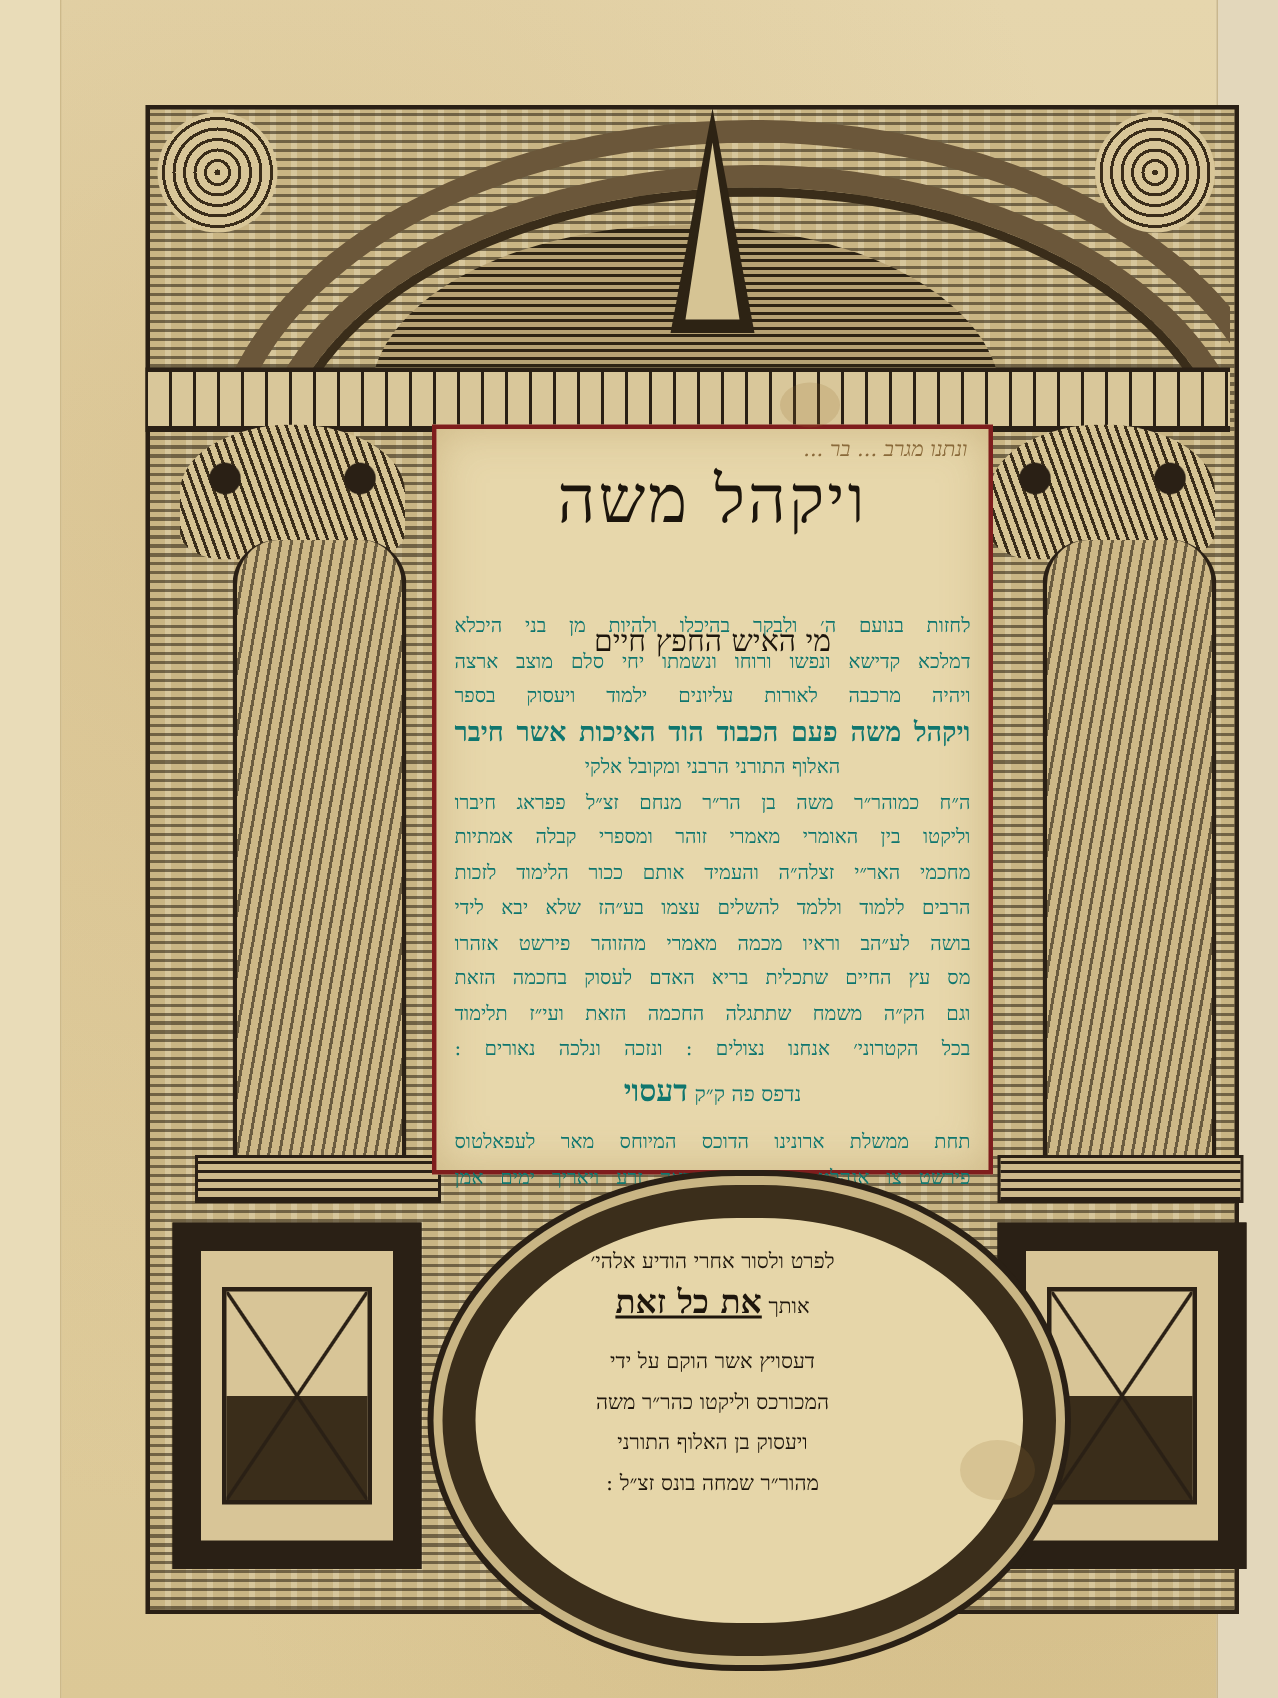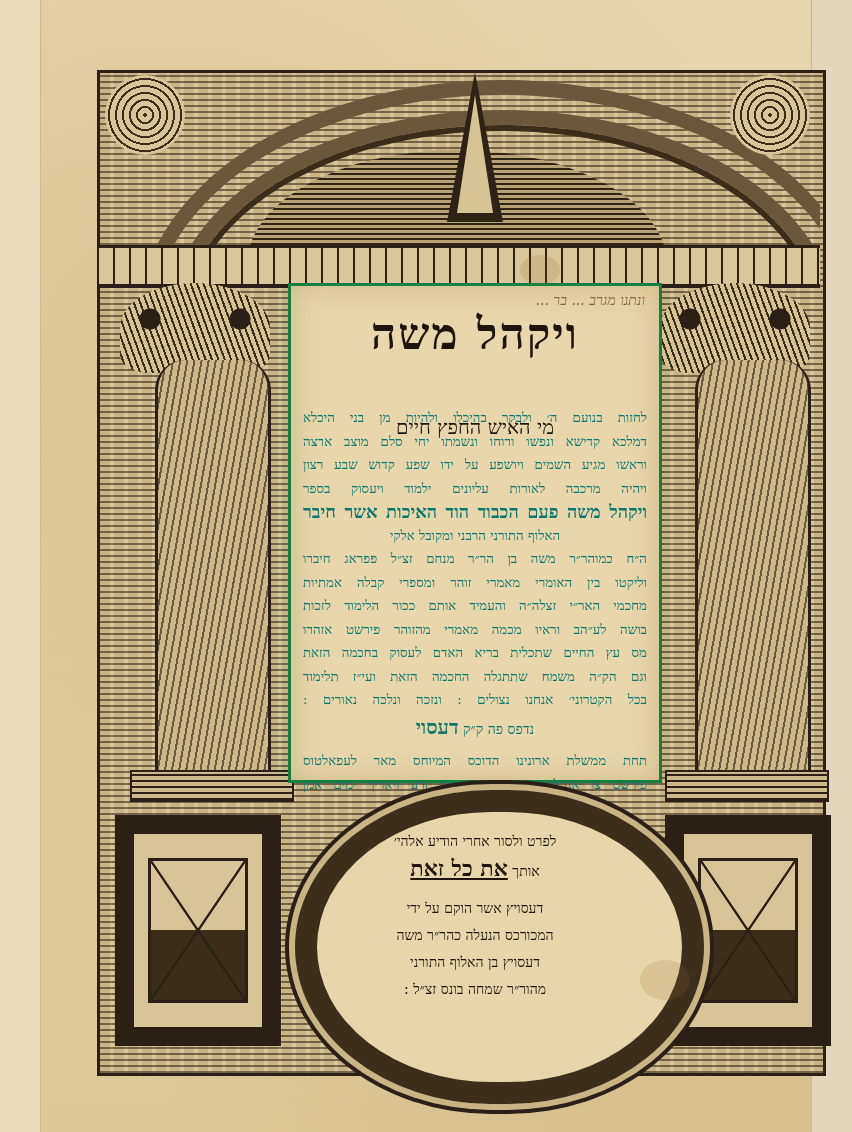--- a/index.html
+++ b/index.html
@@ -46,23 +46,23 @@
      border-radius:50% 50% 20% 20%;}
   .base{position:absolute;top:770px;width:160px;height:28px;background:repeating-linear-gradient(0deg,#2a2015 0 2px,#cdb98a 2px 6px);border:2px solid #2a2015;}
   .pedestal{position:absolute;top:815px;width:160px;height:225px;background:#2a2015;border:3px solid #2a2015;}
   .pedestal .panel{position:absolute;left:16px;top:16px;right:16px;bottom:16px;background:#d8c597;}
   .pedestal .x{position:absolute;left:30px;top:40px;right:30px;bottom:40px;
      background:linear-gradient(to bottom right,transparent 49%,#2a2015 49.5%,#2a2015 50.5%,transparent 51%),
                 linear-gradient(to bottom left,transparent 49%,#2a2015 49.5%,#2a2015 50.5%,transparent 51%),
                 linear-gradient(to bottom, #d8c597 50%, #3a2d1a 50%);
      border:3px solid #2a2015;}
   .title-panel{position:absolute;left:288px;top:283px;width:368px;height:494px;background:#e7d7ab;
-     border:3px solid #15803d;box-shadow:inset 0 0 30px rgba(160,130,70,.35);}
+     border:3px solid #7f1d1d;box-shadow:inset 0 0 30px rgba(160,130,70,.35);}
   .handwriting{position:absolute;top:6px;right:14px;color:#8a6a3a;font-style:italic;font-size:14px;direction:rtl;white-space:nowrap;}
-  .title{position:absolute;top:22px;left:0;right:0;text-align:center;font-size:44px;font-weight:bold;color:#1c150c;direction:rtl;letter-spacing:2px;}
+  .title{position:absolute;top:22px;left:0;right:0;text-align:center;font-size:44px;font-weight:normal;color:#1c150c;direction:rtl;letter-spacing:2px;}
   .subtitle{position:absolute;top:87px;left:0;right:0;text-align:center;font-size:20px;color:#1c150c;direction:rtl;margin-top:42px;}
   .body-lines{position:absolute;top:120px;left:12px;right:12px;direction:rtl;color:#0f766e;font-size:13.3px;line-height:23.5px;text-align:justify;}
   .body-lines div{white-space:nowrap;overflow:hidden;text-align-last:justify;}
   .body-lines .em{font-weight:bold;font-size:18px;}
   .imprint{text-align:center;text-align-last:center !important;font-size:14px;margin-top:4px;}
   .imprint b{font-size:20px;}
   .cartouche{position:absolute;left:295px;top:790px;width:365px;height:270px;border-radius:48% / 50%;
      background:#e6d6a9;border:22px solid #3b2e1b;
      box-shadow:0 0 0 6px #c9b584, 0 0 0 10px #2a2015;}
   .cart-text{position:absolute;left:340px;top:828px;width:270px;direction:rtl;text-align:center;color:#1e160c;font-size:14px;line-height:27px;}
@@ -103,27 +103,27 @@
   <div class="x"></div>
 </div>
 
 <div class="title-panel">
   <div class="handwriting">ונתנו מגרב ... בר ...</div>
   <div class="title">ויקהל משה</div>
   <div class="subtitle">מי האיש החפץ חיים</div>
   <div class="body-lines">
     <div>לחזות בנועם ה׳ ולבקר בהיכלו ולהיות מן בני היכלא</div>
     <div>דמלכא קדישא ונפשו ורוחו ונשמתו יחי סלם מוצב ארצה</div>
-    <div>וראשו מגיע השמים ויושפע על ידו שפע קדוש שבע רצון</div>
     <div>ויהיה מרכבה לאורות עליונים ילמוד ויעסוק בספר</div>
     <div class="em">ויקהל משה פעם הכבוד הוד האיכות אשר חיבר</div>
     <div style="text-align-last:center">האלוף התורני הרבני ומקובל אלקי</div>
     <div>ה״ח כמוהר״ר משה בן הר״ר מנחם זצ״ל פפראג חיברו</div>
     <div>וליקטו בין האומרי מאמרי זוהר ומספרי קבלה אמתיות</div>
     <div>מחכמי האר״י זצלה״ה והעמיד אותם ככור הלימוד לזכות</div>
+    <div>הרבים ללמוד וללמד להשלים עצמו בע״הז שלא יבא לידי</div>
     <div>בושה לע״הב וראיו מכמה מאמרי מהזוהר פירשט אזהרו</div>
     <div>מס עץ החיים שתכלית בריא האדם לעסוק בחכמה הזאת</div>
     <div>וגם הק״ה משמח שתתגלה החכמה הזאת ועי״ז תלימוד</div>
     <div>בכל הקטרוני׳ אנחנו נצולים : ונזכה ונלכה נאורים :</div>
     <div class="imprint">
       <span>נדפס פה</span>
       <span>ק״ק</span>
       <b>דעסוי</b>
     </div>
     <div style="margin-top:8px">תחת ממשלת ארונינו הדוכס המיוחס מאר לעפאלטוס</div>
@@ -133,19 +133,19 @@
 
 <div class="cartouche"></div>
 <div class="cart-text">
   <div>לפרט ולסור אחרי הודיע אלהי׳</div>
   <div>
     <span>אותך</span>
     <span class="big">את כל זאת</span>
   </div>
   <div style="height:10px"></div>
   <div>דעסויץ  אשר הוקם  על ידי</div>
-  <div>המכורכס הנעלה כהר״ר משה</div>
-  <div>דעסויץ  בן האלוף התורני</div>
+  <div>המכורכס וליקטו כהר״ר משה</div>
+  <div>ויעסוק  בן האלוף התורני</div>
   <div>מהור״ר שמחה בונס זצ״ל :</div>
 </div>
 
 <div class="stain" style="left:520px;top:255px;width:40px;height:30px"></div>
 <div class="stain" style="left:640px;top:960px;width:50px;height:40px"></div>
 
 </body></html>

